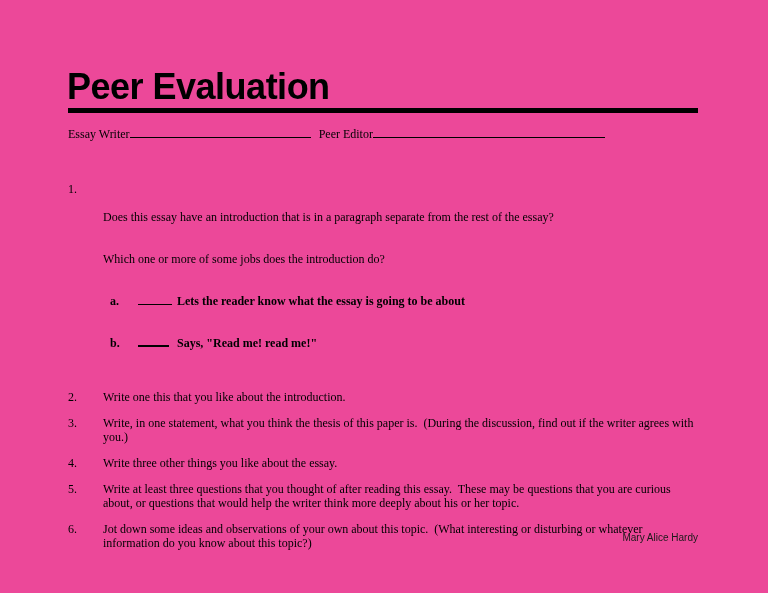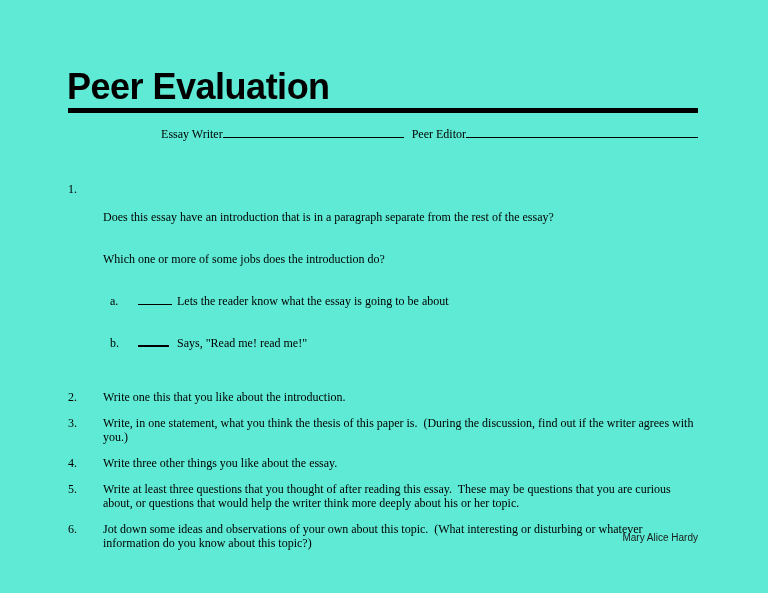--- a/index.html
+++ b/index.html
@@ -4,21 +4,21 @@
 <style>
   * { margin: 0; padding: 0; box-sizing: border-box; }
   html, body { width: 768px; height: 593px; }
   body {
     background: #ffffff;
     color: #000000;
     font-family: "Liberation Serif", serif;
     position: relative;
     overflow: hidden;
   }
-  .page { position: absolute; inset: 0; background: #5eead4; }
+  .page { position: absolute; inset: 0; background: #ec4899; }
 
   .title {
     position: absolute;
     left: 67px;
     top: 69px;
     font-family: "Liberation Sans", sans-serif;
     font-weight: bold;
     font-size: 36px;
     letter-spacing: -0.5px;
     line-height: 1;
@@ -34,21 +34,20 @@
   }
 
   .name-row {
     position: absolute;
     left: 68px;
     top: 127px;
     width: 630px;
     font-size: 12px;
     line-height: 14px;
     white-space: nowrap;
-    text-align: right;
   }
   .fill-blank {
     display: inline-block;
     border-bottom: 1px solid #000;
     height: 11px;
     vertical-align: baseline;
   }
   .blank-writer { width: 181px; margin-right: 8px; }
   .blank-editor { width: 232px; }
 
@@ -75,21 +74,21 @@
     margin-bottom: 12px;
   }
   .qnum {
     flex: 0 0 35px;
     width: 35px;
   }
   .qtext {
     flex: 1;
     white-space: pre-wrap;
   }
-  .sub { white-space: normal; }
+  .sub { white-space: normal; font-weight: bold; }
   .sub-letter {
     display: inline-block;
     width: 28px;
     margin-left: 7px;
   }
   .answer-blank {
     display: inline-block;
     width: 34px;
     height: 10px;
     border-bottom: 1px solid #000;

